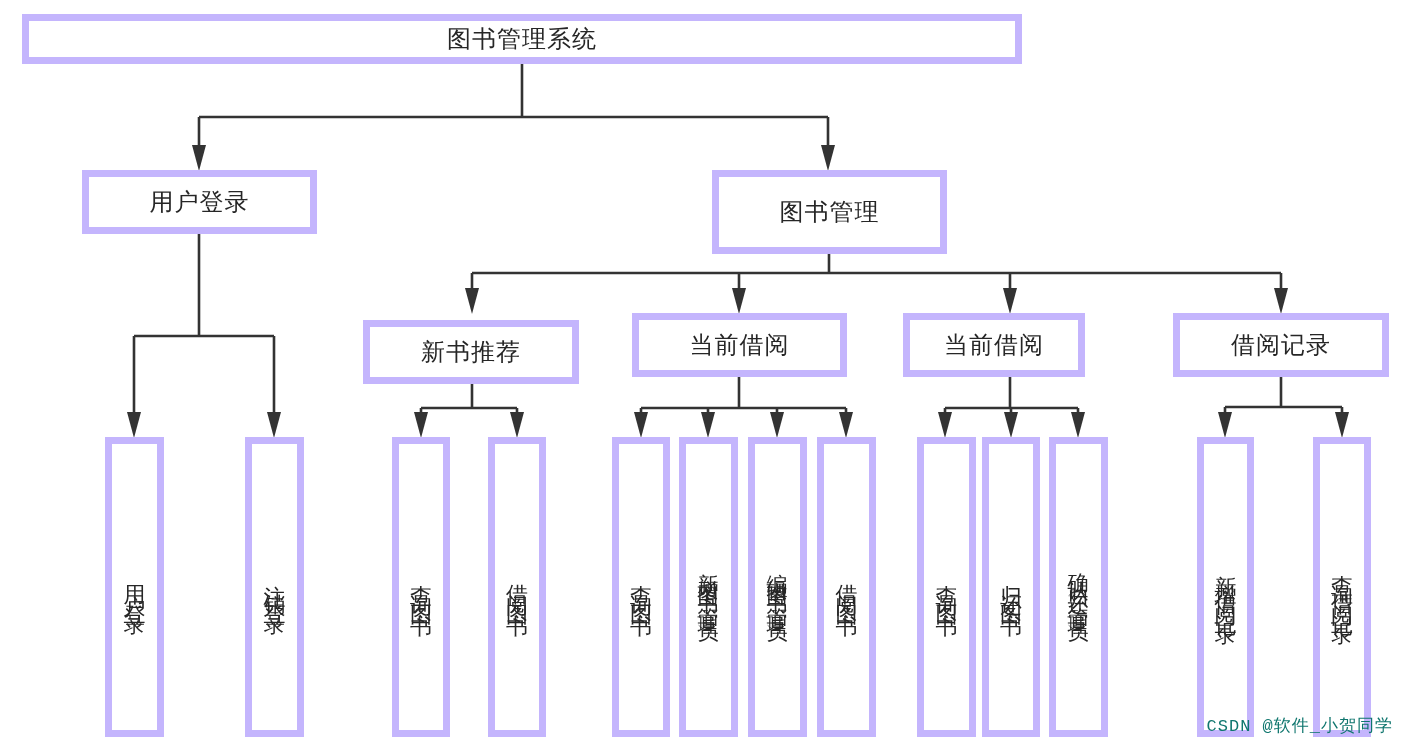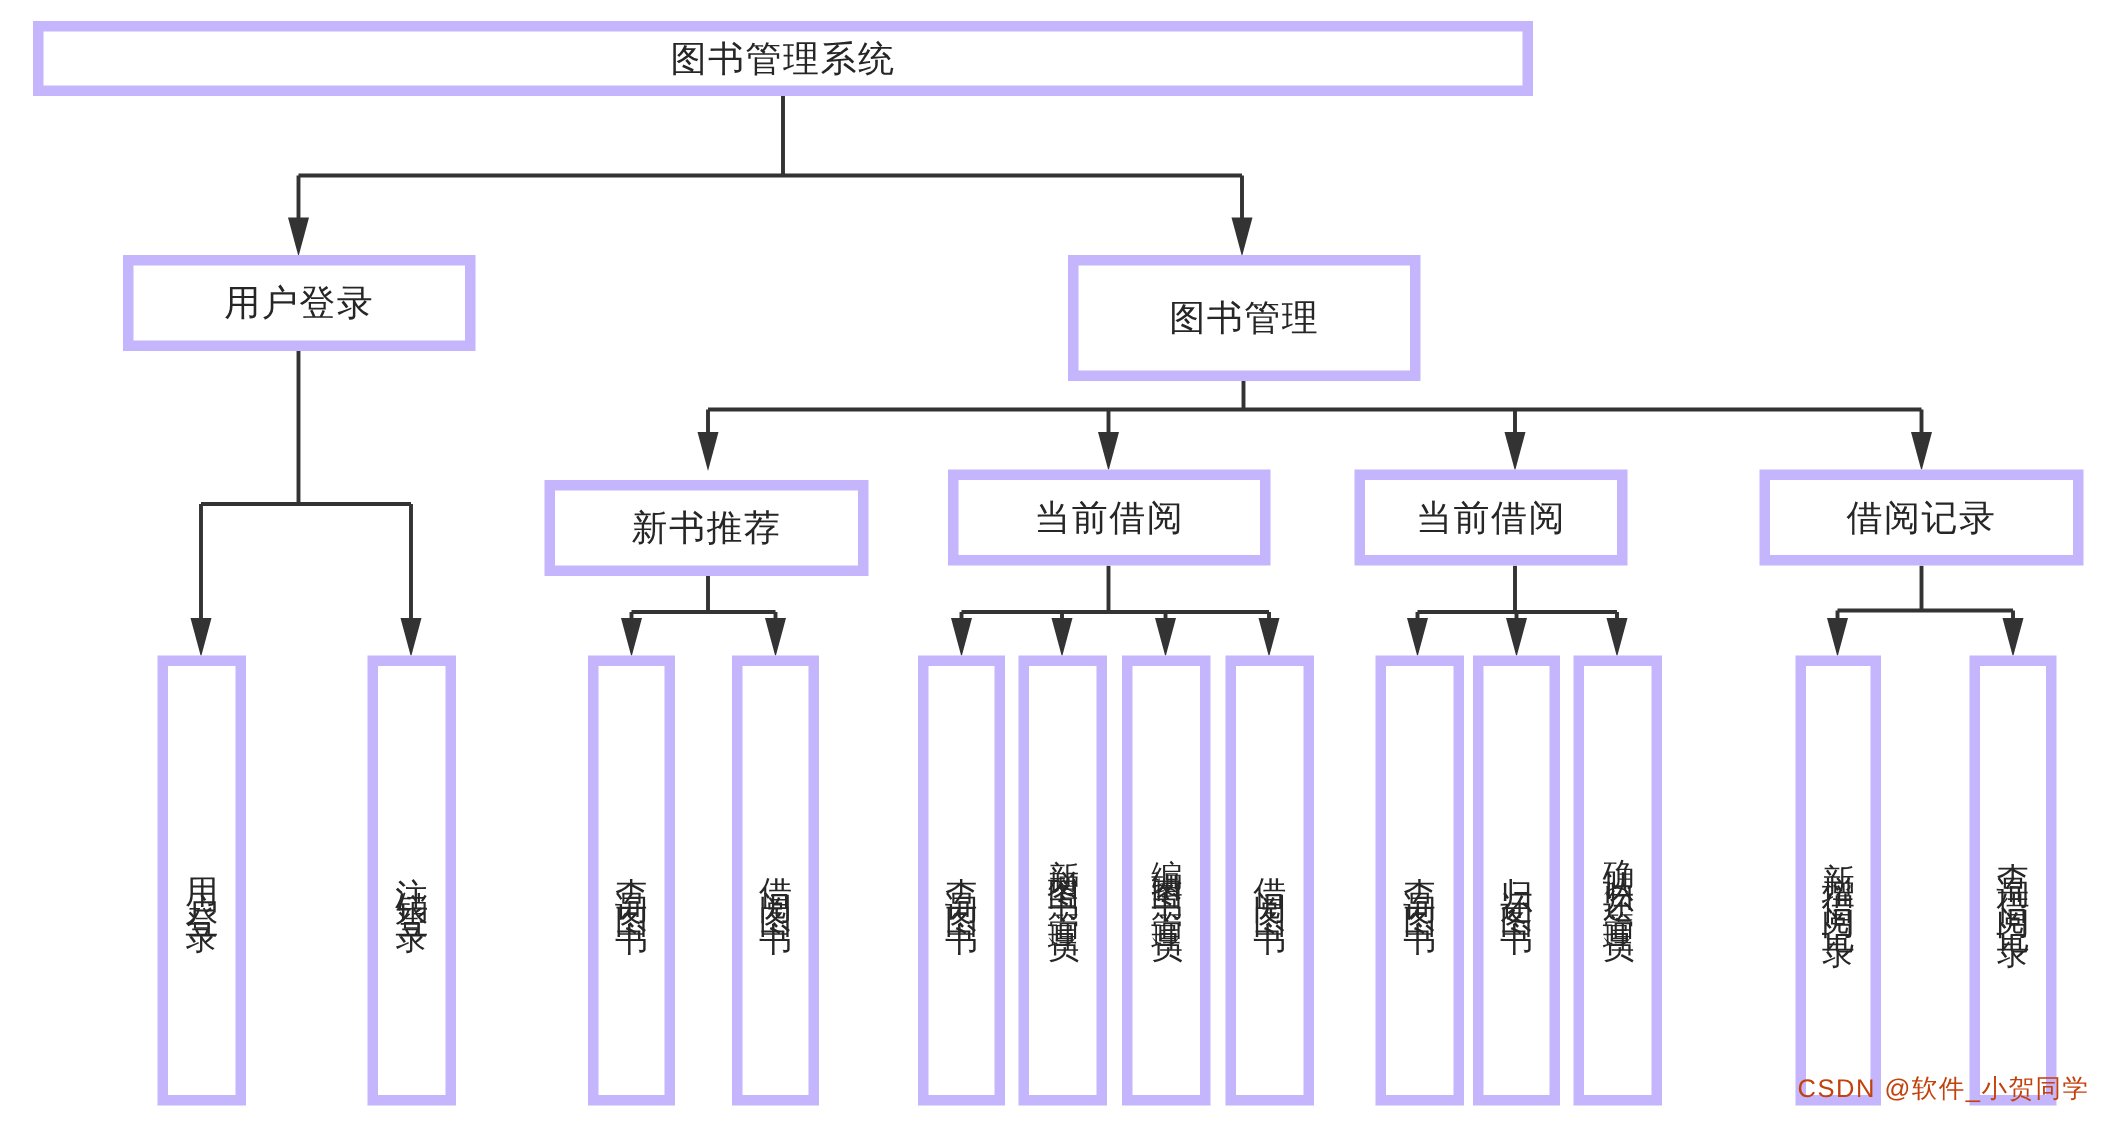--- a/index.html
+++ b/index.html
@@ -149,15 +149,15 @@
     <span class="vtext">确认归还（管理员）</span>
   </div>
 
   <div class="node vbox" style="left:1197px;top:437px;width:57px;height:300px;">
     <span class="vtext">新增借阅记录</span>
   </div>
   <div class="node vbox" style="left:1313px;top:437px;width:58px;height:300px;">
     <span class="vtext">查询借阅记录</span>
   </div>
 
-  <div id="watermark" style="color: #c2410c;">CSDN @软件_小贺同学</div>
+  <div id="watermark" style="color: #0f766e; font-family: Liberation Mono, monospace;">CSDN @软件_小贺同学</div>
 
 </div>
 
 </body></html>

